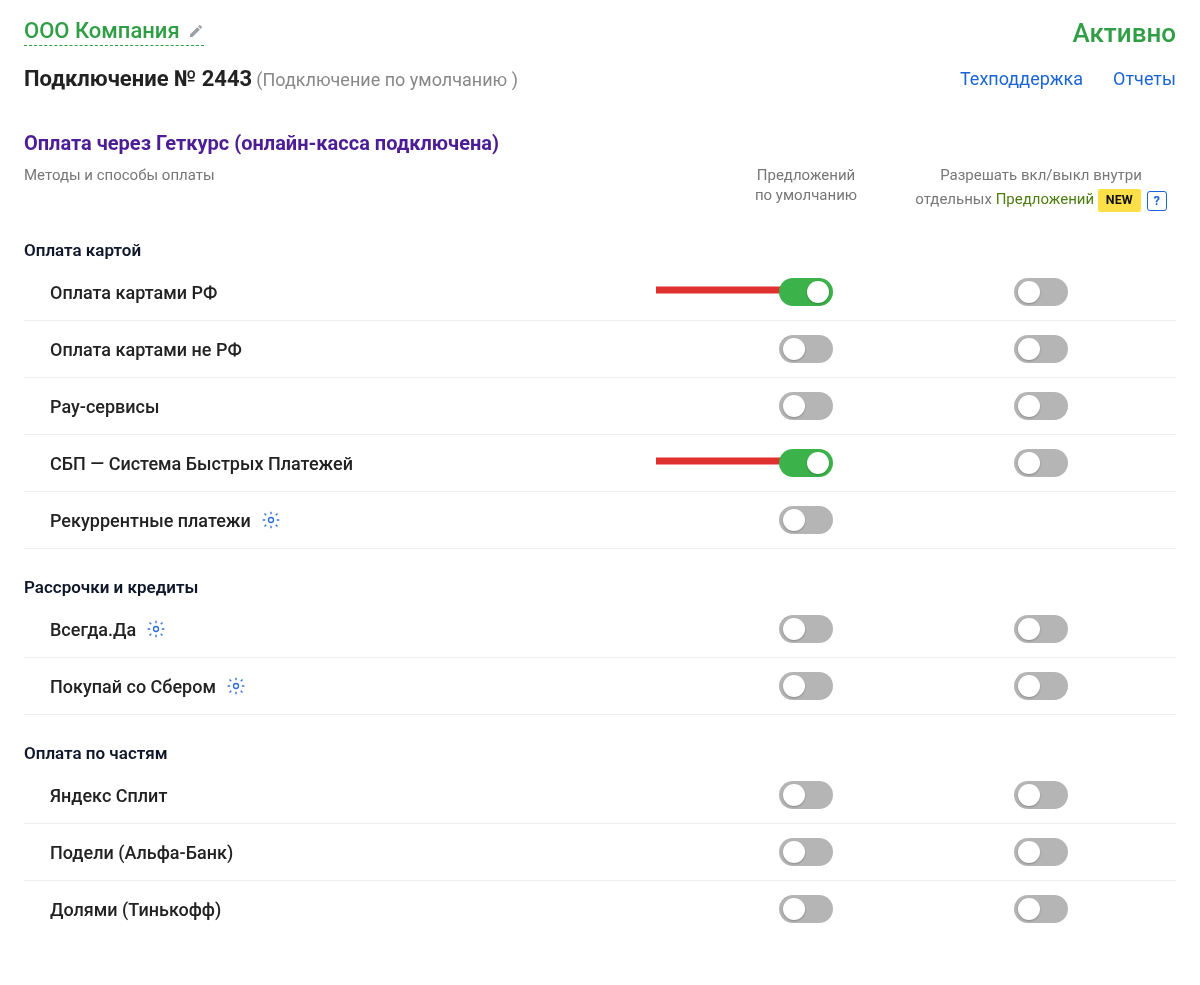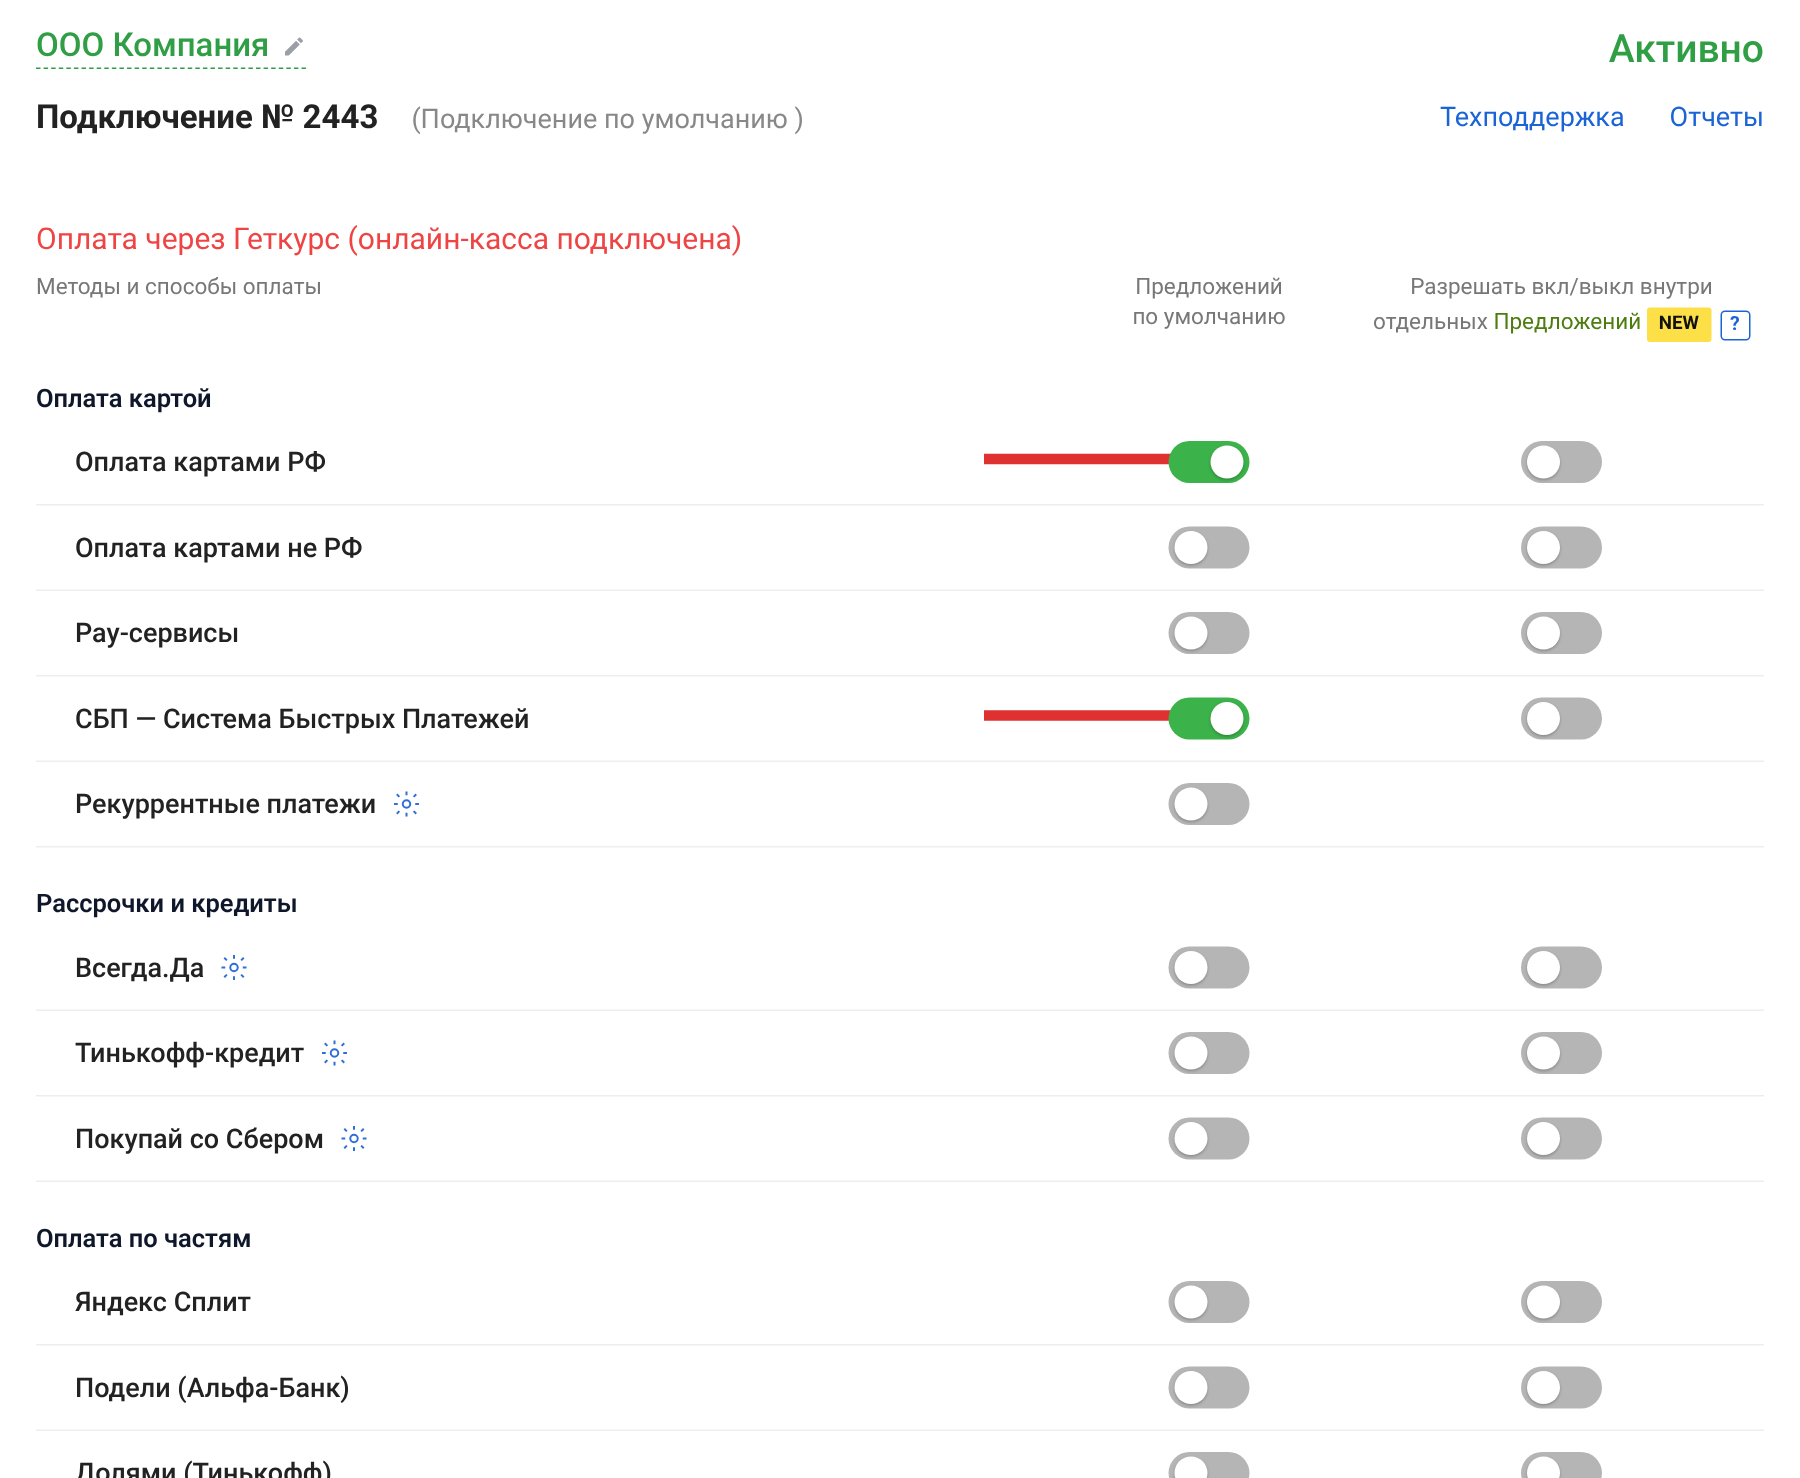--- a/index.html
+++ b/index.html
@@ -30,30 +30,30 @@
     font-size: 26px;
     color: #2f9e44;
     font-weight: 500;
   }
   .sub-row {
     display: flex;
     justify-content: space-between;
     align-items: center;
     margin-top: 18px;
   }
-  .conn-row { display: flex; align-items: baseline; gap: 22px; }
+  .conn-row { display: flex; align-items: baseline; gap: 4px; }
   .conn-title { font-size: 22px; font-weight: 700; color: #222; }
   .conn-note { font-size: 18px; color: #888; }
   .links { display: flex; gap: 30px; }
   .links a { color: #1a64d6; font-size: 18px; text-decoration: none; }
   .section-title {
-    margin-top: 56px;
+    margin-top: 40px;
     font-size: 20px;
-    font-weight: 400;
-    color: #ef4444;
+    font-weight: 700;
+    color: #4c1d95;
   }
   .cols {
     display: grid;
     grid-template-columns: 1fr 200px 270px;
     align-items: start;
     margin-top: 10px;
   }
   .col-label { font-size: 15px; color: #777; text-align: center; line-height: 1.35; }
   .col-label.left { text-align: left; }
   .col-label .linkish { color: #4d7c0f; text-align: center; }
@@ -247,39 +247,20 @@
         </div>
       </div>
       <div class="toggle-cell">
         <div class="toggle">
           <div class="knob"></div>
         </div>
       </div>
     </div>
     <div class="row">
       <div class="row-label">
-        <span>Тинькофф-кредит</span>
-        <span class="gear"><svg viewBox="0 0 24 24">
-            <circle cx="12" cy="12" r="3"></circle>
-            <path d="M12 2v3M12 19v3M4.2 4.2l2.1 2.1M17.7 17.7l2.1 2.1M2 12h3M19 12h3M4.2 19.8l2.1-2.1M17.7 6.3l2.1-2.1"></path>
-          </svg></span>
-      </div>
-      <div class="toggle-cell">
-        <div class="toggle">
-          <div class="knob"></div>
-        </div>
-      </div>
-      <div class="toggle-cell">
-        <div class="toggle">
-          <div class="knob"></div>
-        </div>
-      </div>
-    </div>
-    <div class="row">
-      <div class="row-label">
         <span>Покупай со Сбером</span>
         <span class="gear"><svg viewBox="0 0 24 24">
             <circle cx="12" cy="12" r="3"></circle>
             <path d="M12 2v3M12 19v3M4.2 4.2l2.1 2.1M17.7 17.7l2.1 2.1M2 12h3M19 12h3M4.2 19.8l2.1-2.1M17.7 6.3l2.1-2.1"></path>
           </svg></span>
       </div>
       <div class="toggle-cell">
         <div class="toggle">
           <div class="knob"></div>
         </div>

